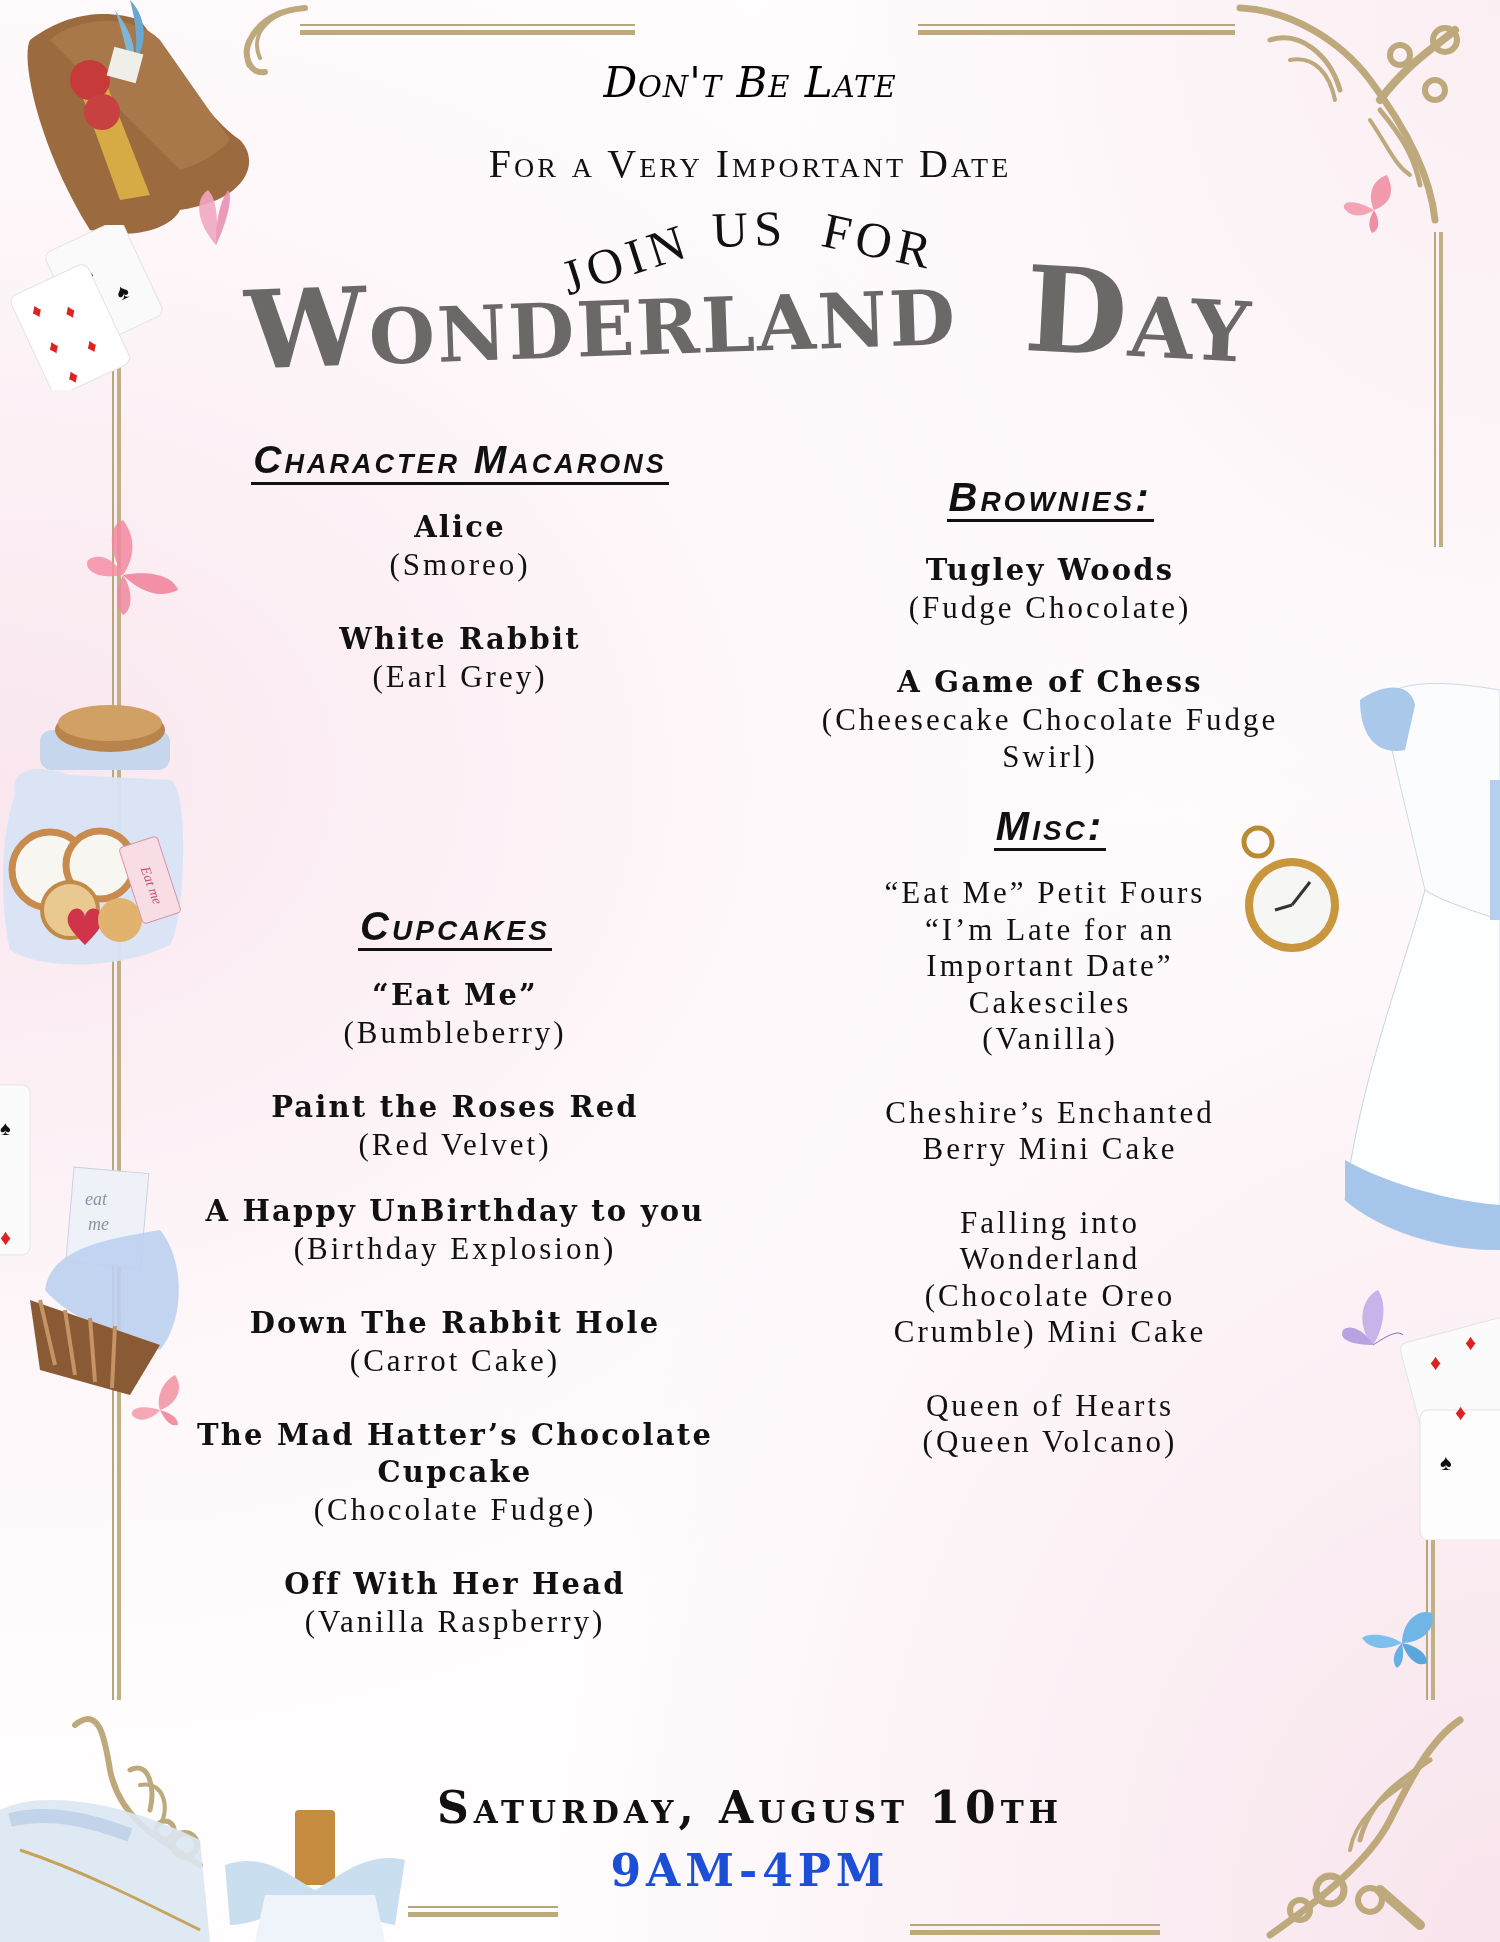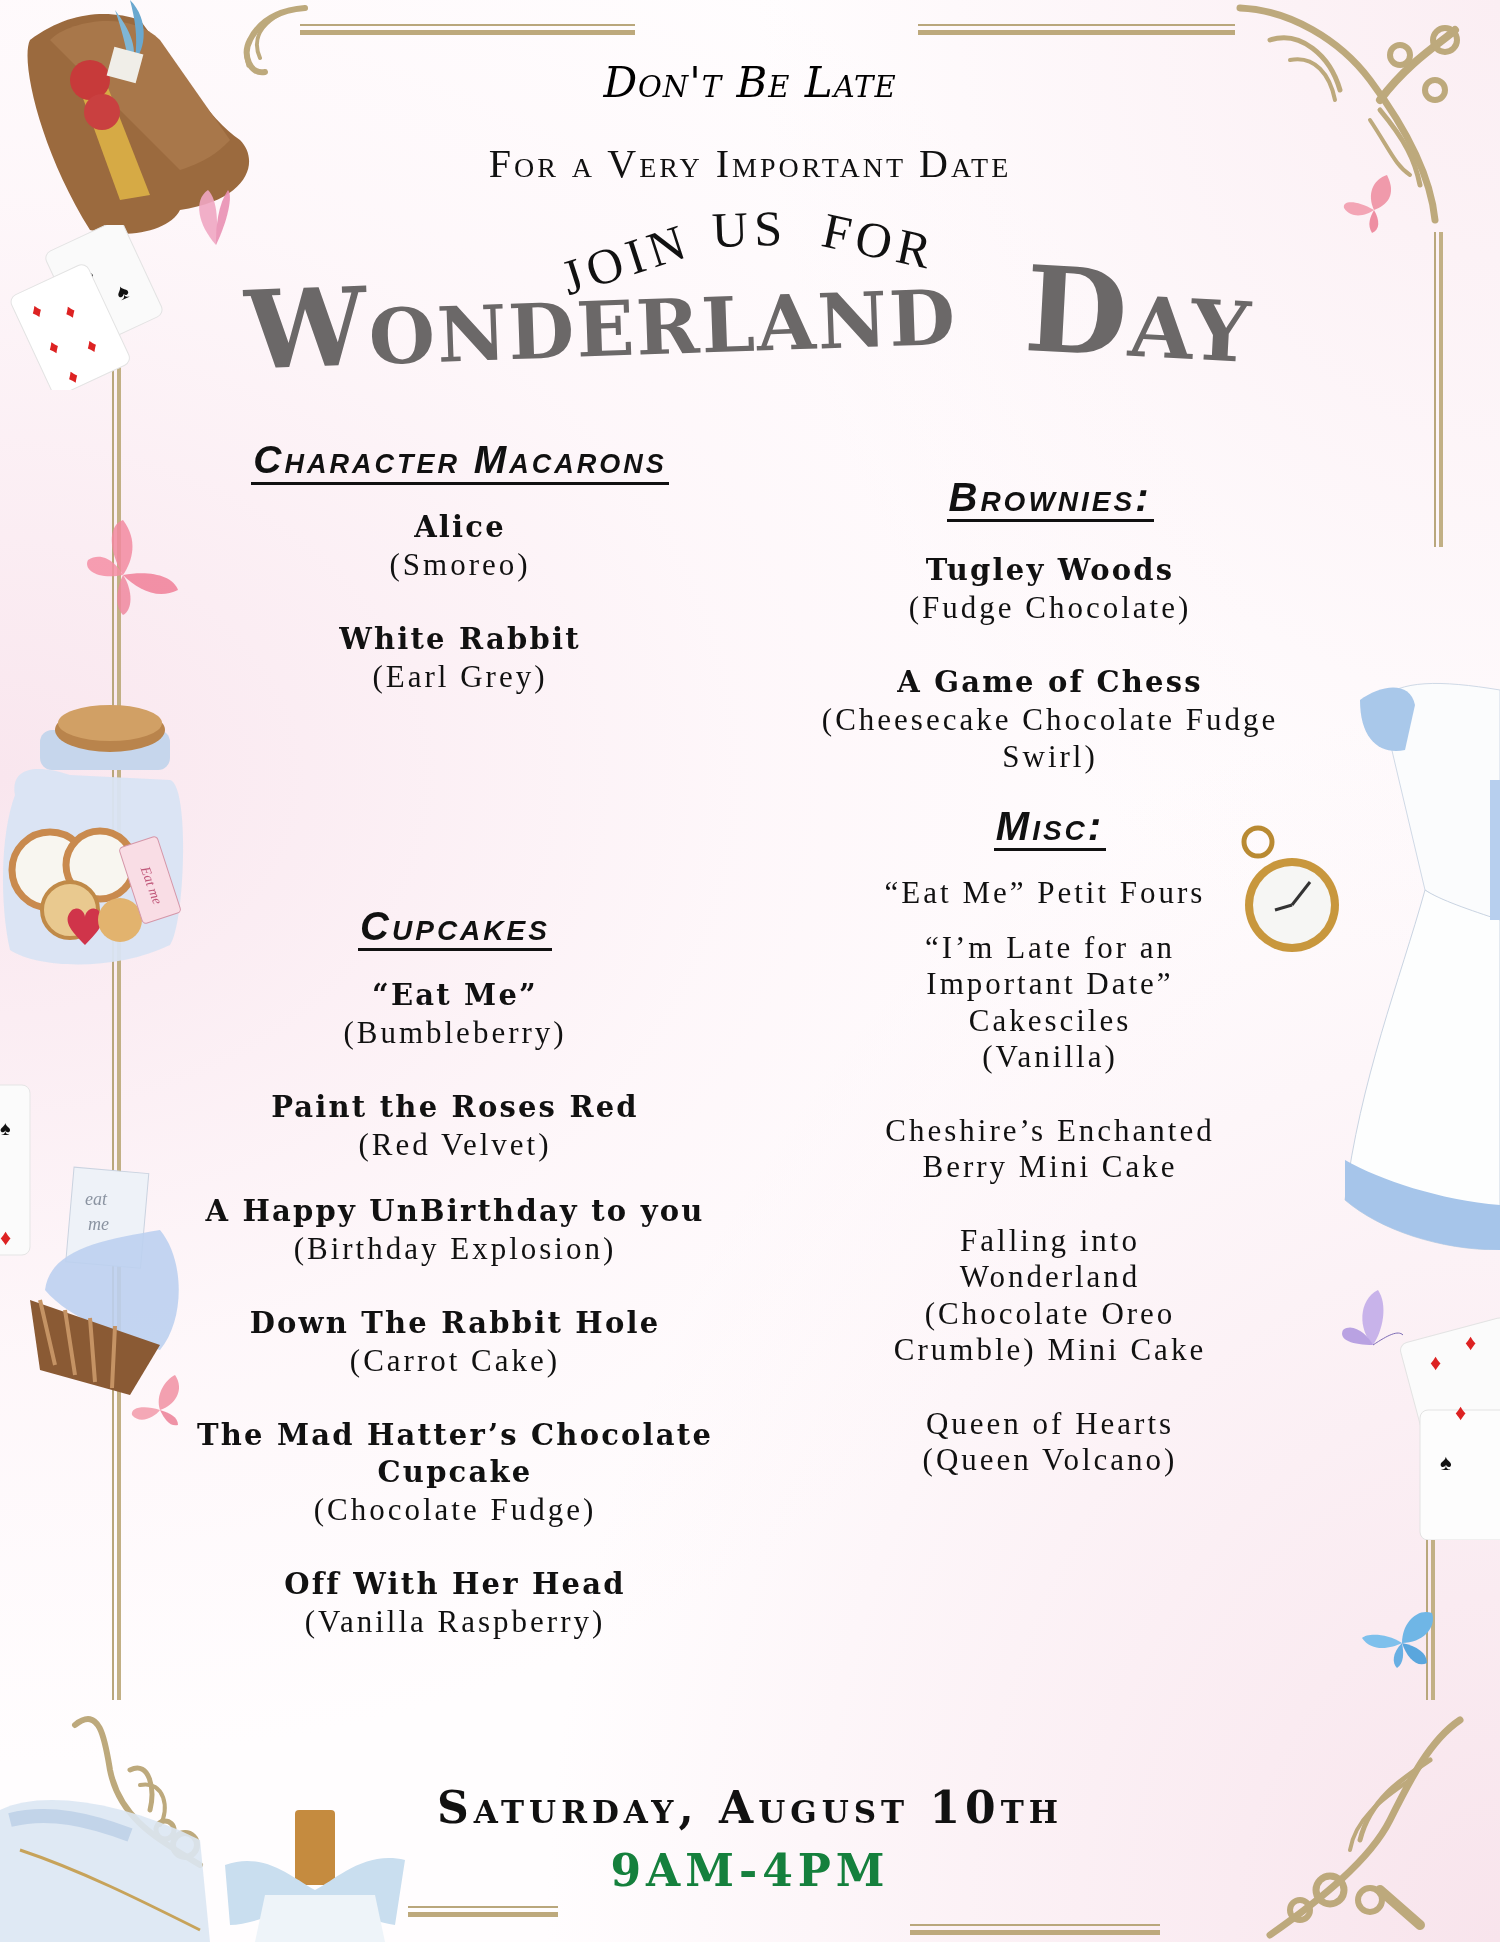--- a/index.html
+++ b/index.html
@@ -70,21 +70,21 @@
 
     
     .date-line {
       position: absolute; left: 0; right: 0; top: 1782px; text-align: center;
       font-family: "DejaVu Serif", serif; font-weight: bold; font-size: 44px;
       letter-spacing: 5px; font-variant: small-caps; color: #111;
     }
     .time-line {
       position: absolute; left: 0; right: 0; top: 1845px; text-align: center;
       font-family: "DejaVu Serif", serif; font-weight: bold; font-size: 44px;
-      letter-spacing: 5px; color: #15803d;
+      letter-spacing: 5px; color: #1d4ed8;
     }
 
     
     .deco { position: absolute; }
   </style>
 </head>
 <body>
 
 <div class="frame-line hline" style="left:300px; top:24px; width:335px;"></div>
 <div class="frame-line hline" style="left:918px; top:24px; width:317px;"></div>
@@ -313,21 +313,21 @@
     <div class="item-flavor">(Cheesecake Chocolate Fudge</div>
     <div class="item-flavor">Swirl)</div>
   </div>
 </div>
 
 <div class="col col-right" style="top:805px; left:770px; width:560px;">
   <div class="section-heading">Misc:</div>
   <div class="item" style="margin-top:24px; margin-left:-10px;">
     <div class="misc-line">“Eat Me” Petit Fours</div>
   </div>
-  <div class="item" style="margin-top:18px;">
+  <div class="item" style="">
     <div class="misc-line">“I’m Late for an</div>
     <div class="misc-line">Important Date”</div>
     <div class="misc-line">Cakesciles</div>
     <div class="misc-line">(Vanilla)</div>
   </div>
   <div class="item" style="margin-top:37px;">
     <div class="misc-line">Cheshire’s Enchanted</div>
     <div class="misc-line">Berry Mini Cake</div>
   </div>
   <div class="item" style="margin-top:37px;">

